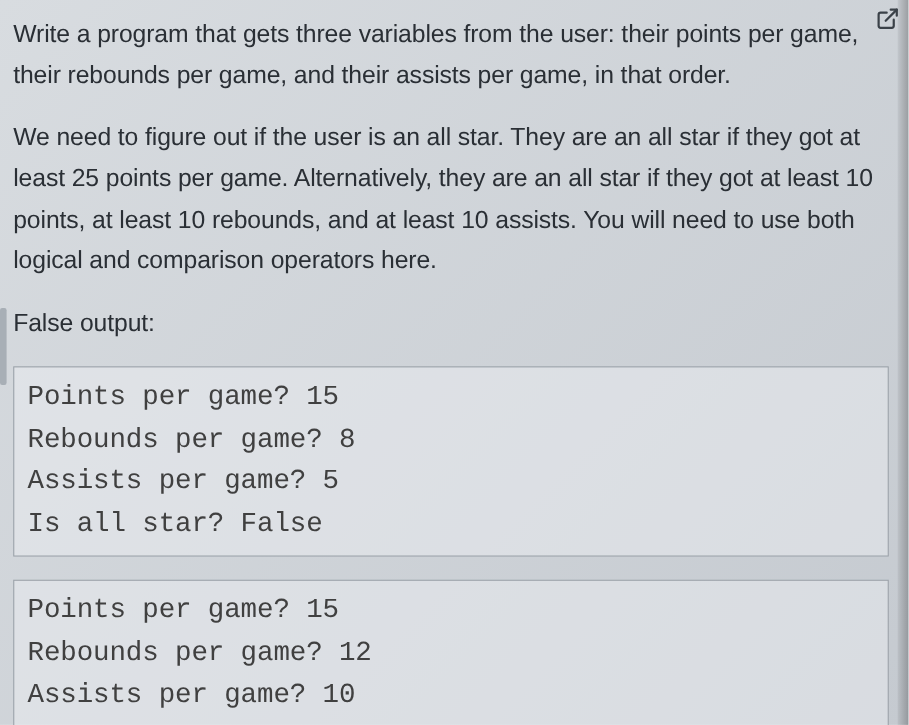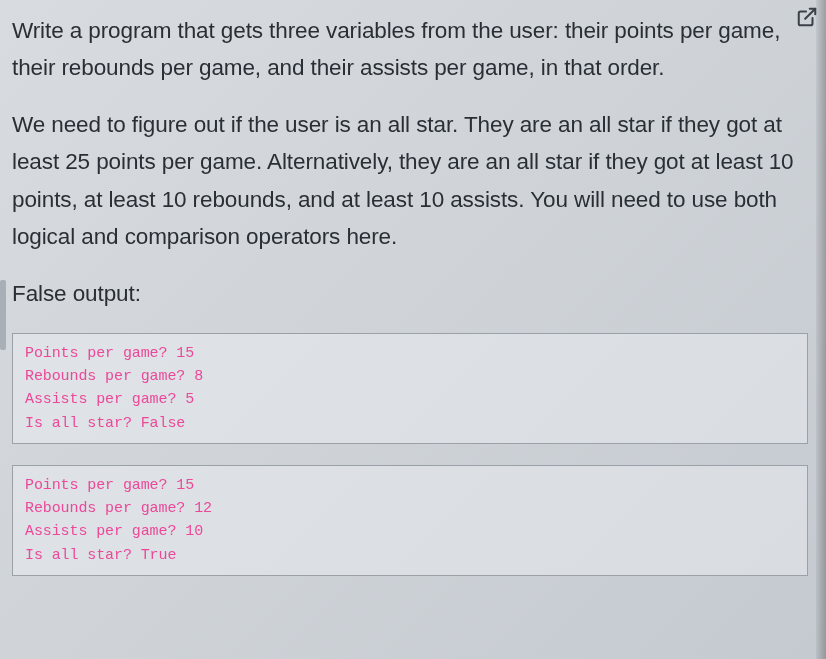--- a/index.html
+++ b/index.html
@@ -35,23 +35,23 @@
     }
     .sample-label {
       margin-bottom: 12px;
     }
     .code-box {
       border: 1px solid #9aa1a8;
       background: rgba(235, 238, 241, 0.5);
       padding: 8px 12px;
       margin-bottom: 14px;
       font-family: "Courier New", Courier, monospace;
-      font-size: 15px;
+      font-size: 25px;
       line-height: 1.55;
-      color: #ec4899;
+      color: #404040;
       white-space: pre;
       margin-top: 21px;
     }
     .left-bar {
       position: absolute;
       left: 0;
       top: 280px;
       width: 6px;
       height: 70px;
       background: #a8afb6;

